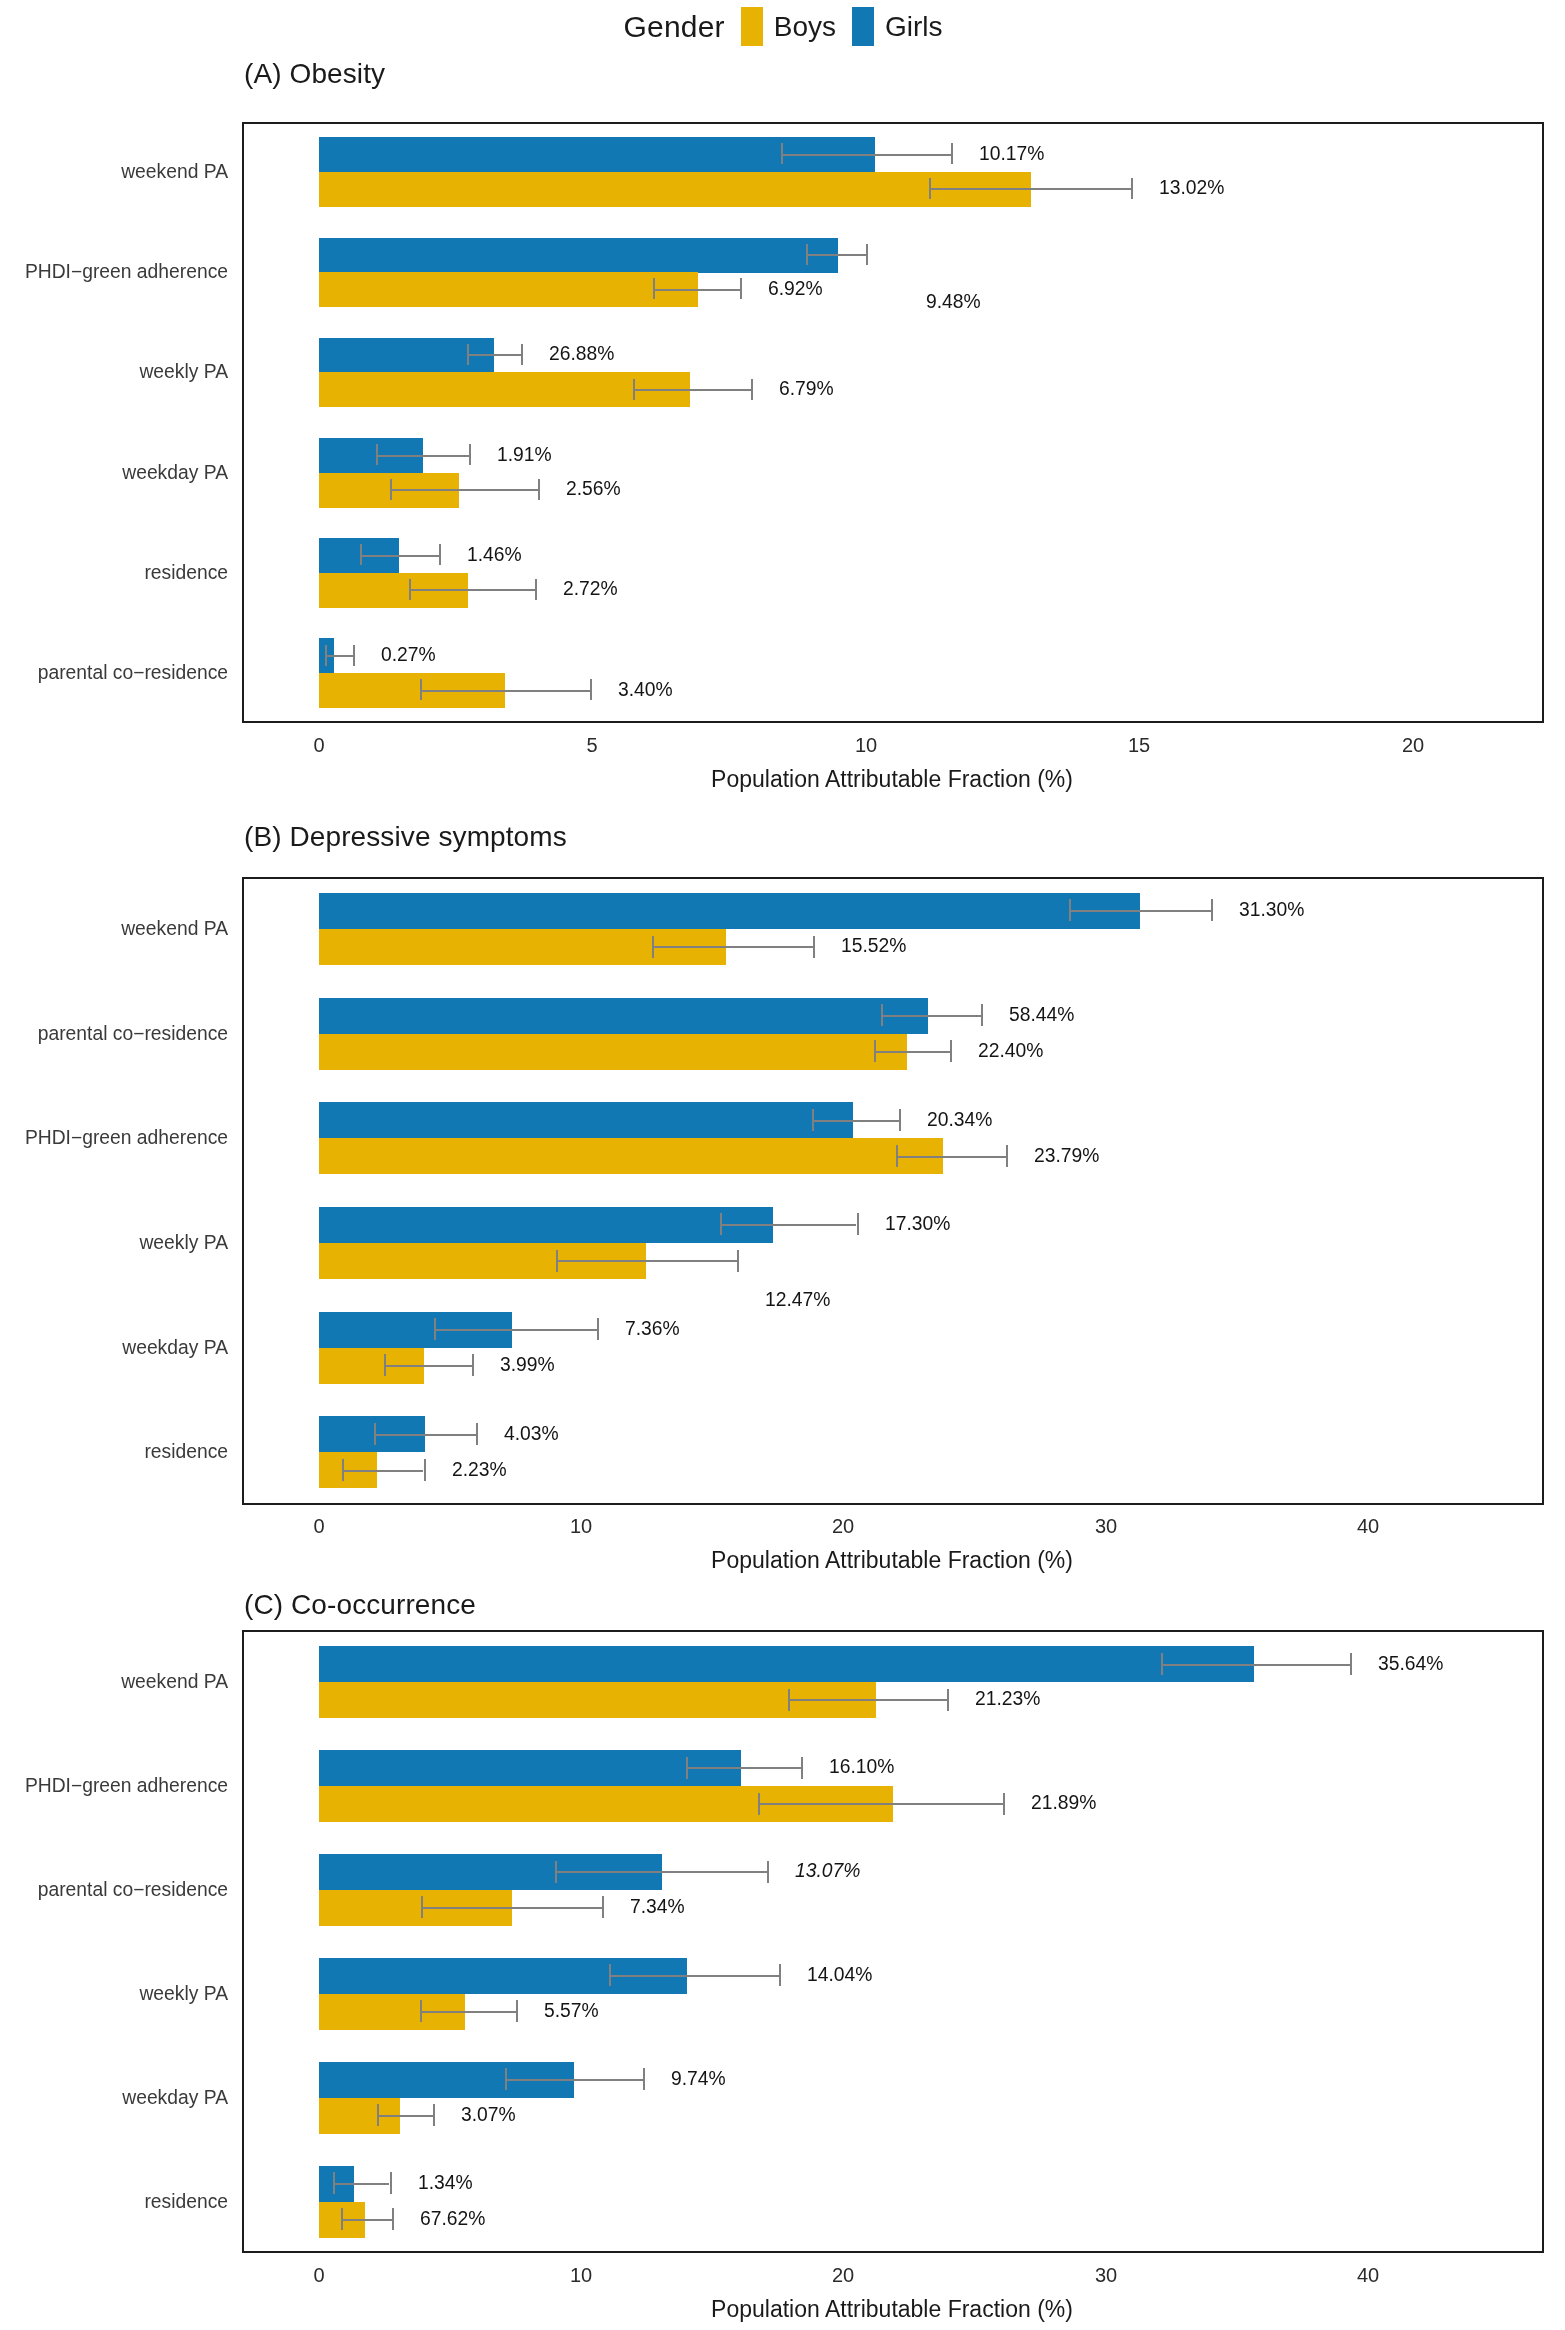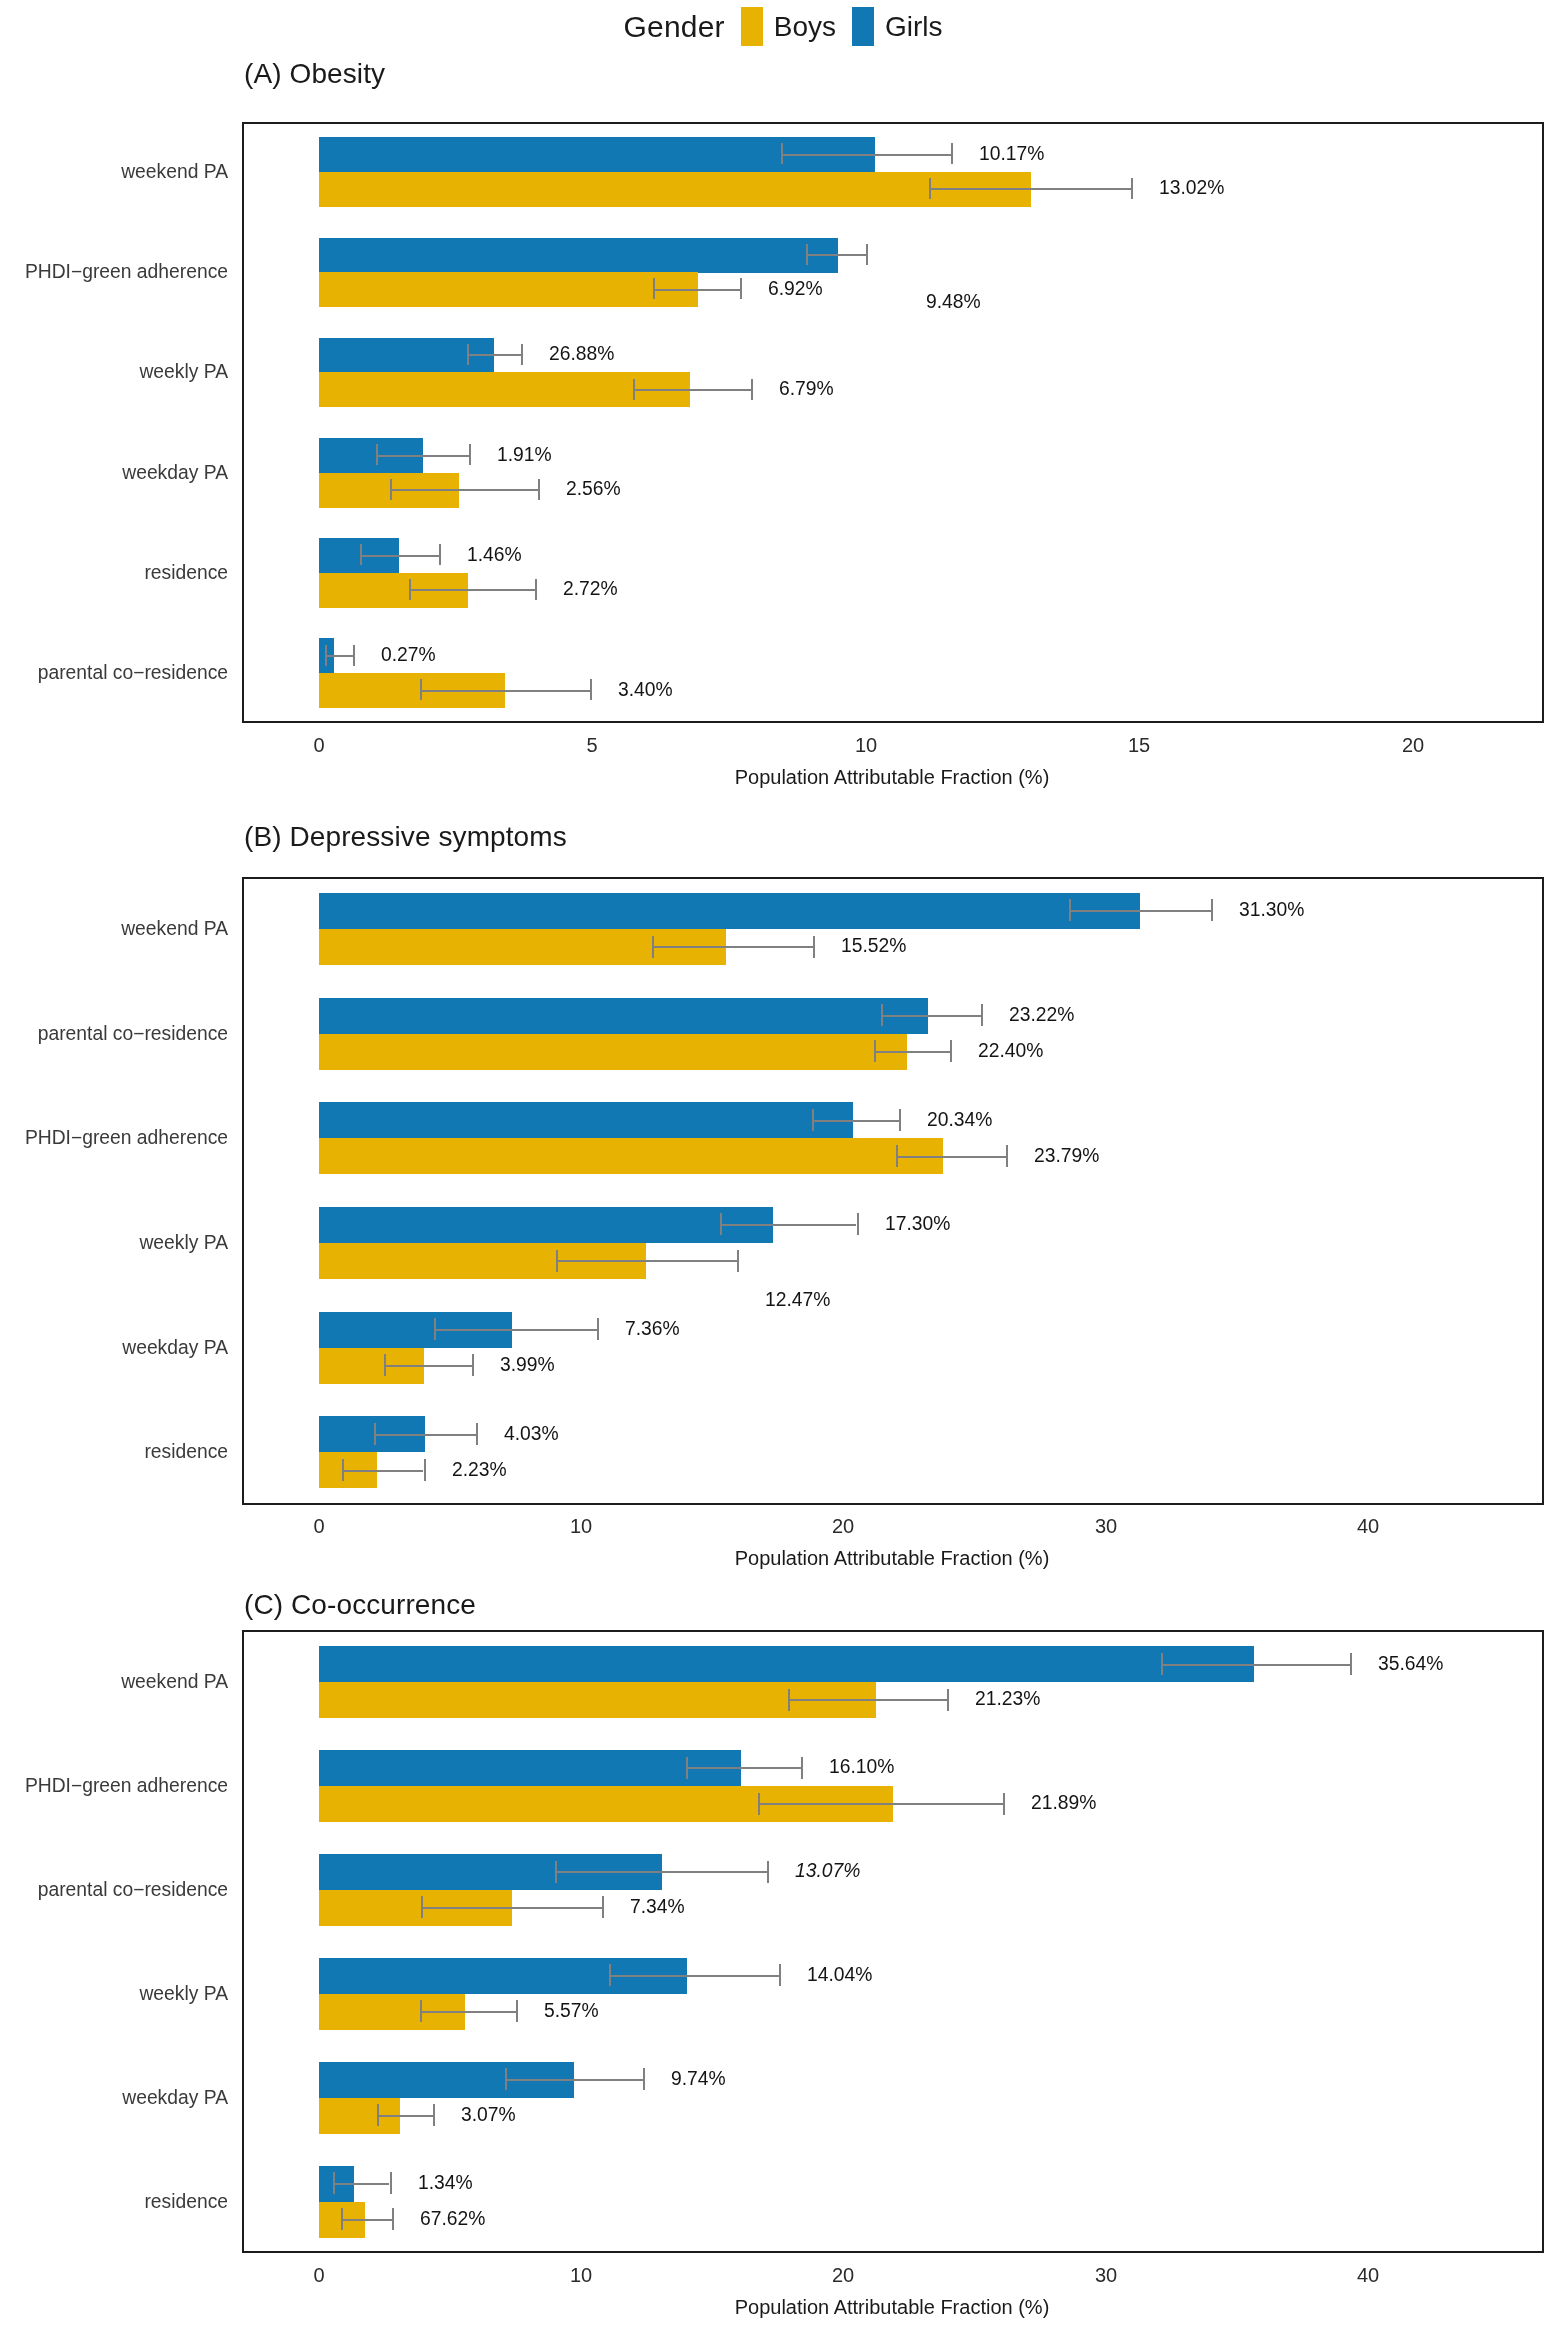--- a/index.html
+++ b/index.html
@@ -26,21 +26,21 @@
   .bar{position:absolute;box-sizing:border-box;}
   .bar.girls{background:#1278B4;}
   .bar.boys{background:#E8B203;}
 
   .whisker{position:absolute;height:0;border-top:2.9px solid #808080;}
   .cap{position:absolute;width:0;border-left:2.9px solid #808080;}
 
   .val{position:absolute;font-size:19.3px;color:#141414;white-space:nowrap;transform:translateY(-50%);}
 
   .xtick{position:absolute;font-size:20px;color:#2b2b2b;transform:translateX(-50%);}
-  .xtitle{position:absolute;font-size:20px;text-align:center;white-space:nowrap;transform:translateX(-50%);}
+  .xtitle{position:absolute;font-size:23px;text-align:center;white-space:nowrap;transform:translateX(-50%);}
 </style>
 </head>
 <body>
 
 <div class="figure">
 
   <div class="legend">
     <span class="legend-title">Gender</span>
     <span class="legend-item">
       <span class="legend-swatch" id="sw0" style="background: rgb(232, 178, 3);"></span>
@@ -144,21 +144,21 @@
         <div class="bar boys" style="left: 319px; top: 929px; width: 407px; height: 36px; background: rgb(232, 178, 3);"></div>
         <div class="whisker" style="left: 652px; width: 161px; top: 946px;"></div>
         <div class="cap" style="left: 652px; top: 936px; height: 22.4px;"></div>
         <div class="cap" style="left: 813px; top: 936px; height: 22.4px;"></div>
         <div class="val" style="left: 841px; top: 946px;">15.52%</div>
         <div class="ylab" style="right: 1338px; top: 1034px;">parental co−residence</div>
         <div class="bar girls" style="left: 319px; top: 998px; width: 609px; height: 36px; background: rgb(18, 120, 180);"></div>
         <div class="whisker" style="left: 881px; width: 100px; top: 1015px;"></div>
         <div class="cap" style="left: 881px; top: 1004px; height: 22.4px;"></div>
         <div class="cap" style="left: 981px; top: 1004px; height: 22.4px;"></div>
-        <div class="val" style="left: 1009px; top: 1015px;">23.22%</div>
+        <div class="val" style="left: 1009px; top: 1015px;">58.44%</div>
         <div class="bar boys" style="left: 319px; top: 1034px; width: 588px; height: 36px; background: rgb(232, 178, 3);"></div>
         <div class="whisker" style="left: 874px; width: 76px; top: 1051px;"></div>
         <div class="cap" style="left: 874px; top: 1040px; height: 22.4px;"></div>
         <div class="cap" style="left: 950px; top: 1040px; height: 22.4px;"></div>
         <div class="val" style="left: 978px; top: 1051px;">22.40%</div>
         <div class="ylab" style="right: 1338px; top: 1138px;">PHDI−green adherence</div>
         <div class="bar girls" style="left: 319px; top: 1102px; width: 534px; height: 36px; background: rgb(18, 120, 180);"></div>
         <div class="whisker" style="left: 812px; width: 87px; top: 1120px;"></div>
         <div class="cap" style="left: 812px; top: 1109px; height: 22.4px;"></div>
         <div class="cap" style="left: 899px; top: 1109px; height: 22.4px;"></div>

